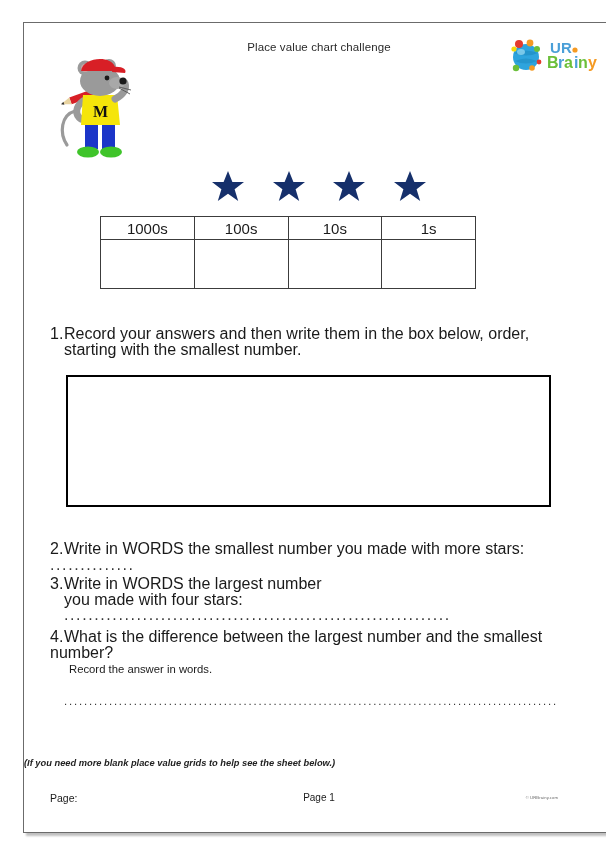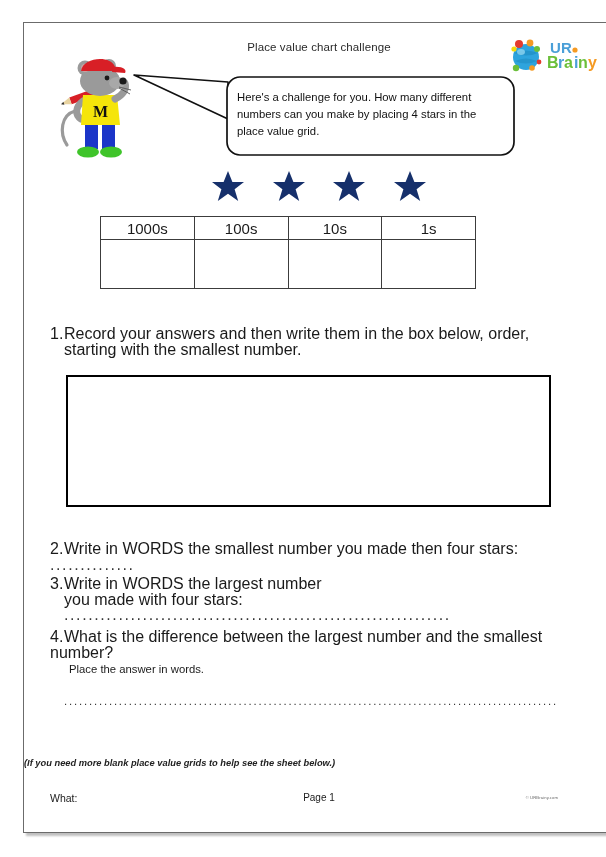--- a/index.html
+++ b/index.html
@@ -271,29 +271,20 @@
 
       <circle cx="50" cy="25" r="2.4" fill="#1a1a1a"></circle>
 
       <path d="M62 34 L74 37 M62 35 L73 41" stroke="#555" stroke-width="0.9" fill="none"></path>
 
       <path d="M24 18 C26 4 54 2 58 14 L58 18 Z" fill="#d81f26"></path>
       <path d="M56 14 C66 13 70 17 68 20 L55 19 Z" fill="#d81f26"></path>
     </svg>
   </div>
 
-  <div class="bubble-wrap">
-    <svg width="390" height="100" viewBox="0 0 390 100" xmlns="http://www.w3.org/2000/svg">
-
-      <path d="M96 12 L2 5 L96 49 Z" fill="#ffffff" stroke="#111" stroke-width="1.6" stroke-linejoin="round"></path>
-
-      <rect x="95" y="7" width="287" height="78" rx="13" ry="13" fill="#ffffff" stroke="#111" stroke-width="1.7"></rect>
-    </svg>
-    <div class="bubble-text">Here's a challenge for you. How many different numbers can you make by placing 4 stars in the place value grid.</div>
-  </div>
 
   <div class="stars-row">
     <svg class="star-svg" width="34" height="33" viewBox="0 0 34 33" xmlns="http://www.w3.org/2000/svg">
       <polygon points="17,1 21.4,12 33,12 23.6,19.2 27.2,31 17,23.8 6.8,31 10.4,19.2 1,12 12.6,12" fill="#16306b"></polygon>
     </svg>
     <svg class="star-svg" width="34" height="33" viewBox="0 0 34 33" xmlns="http://www.w3.org/2000/svg">
       <polygon points="17,1 21.4,12 33,12 23.6,19.2 27.2,31 17,23.8 6.8,31 10.4,19.2 1,12 12.6,12" fill="#16306b"></polygon>
     </svg>
     <svg class="star-svg" width="34" height="33" viewBox="0 0 34 33" xmlns="http://www.w3.org/2000/svg">
       <polygon points="17,1 21.4,12 33,12 23.6,19.2 27.2,31 17,23.8 6.8,31 10.4,19.2 1,12 12.6,12" fill="#16306b"></polygon>
@@ -320,36 +311,36 @@
   </tbody>
     </table>
 
   <div class="q q1">
     <span class="q-num">1.</span><span class="q-body">Record your answers and then write them in the box below, order, starting with the smallest number.</span>
   </div>
 
   <div class="answer-box"></div>
 
   <div class="q q2">
-    <span class="q-num">2.</span><span>Write in WORDS the smallest number you made then four stars:</span>
+    <span class="q-num">2.</span><span>Write in WORDS the smallest number you made with more stars:</span>
     <span class="dots">..............</span>
   </div>
 
   <div class="q q3">
     <span class="q-num">3.</span><span>Write in WORDS the largest number</span>
     <span class="indent"><span>you made with four stars:</span> <span class="dots">................................................................</span></span>
   </div>
 
   <div class="q q4">
     <span class="q-num">4.</span><span>What is the difference between the largest number and the smallest number?</span>
   </div>
-  <div class="q4-line2">Place the answer in words.</div>
+  <div class="q4-line2">Record the answer in words.</div>
   <div class="dot-rule">................................................................................................................</div>
 
   <div class="note">(If you need more blank place value grids to help see the sheet below.)</div>
 
   <div class="footer">
-    <div class="footer-name">What:</div>
+    <div class="footer-name">Page:</div>
     <div class="footer-page">Page 1</div>
     <div class="footer-copy">© URBrainy.com</div>
   </div>
 
 </div>
 
 </body></html>

